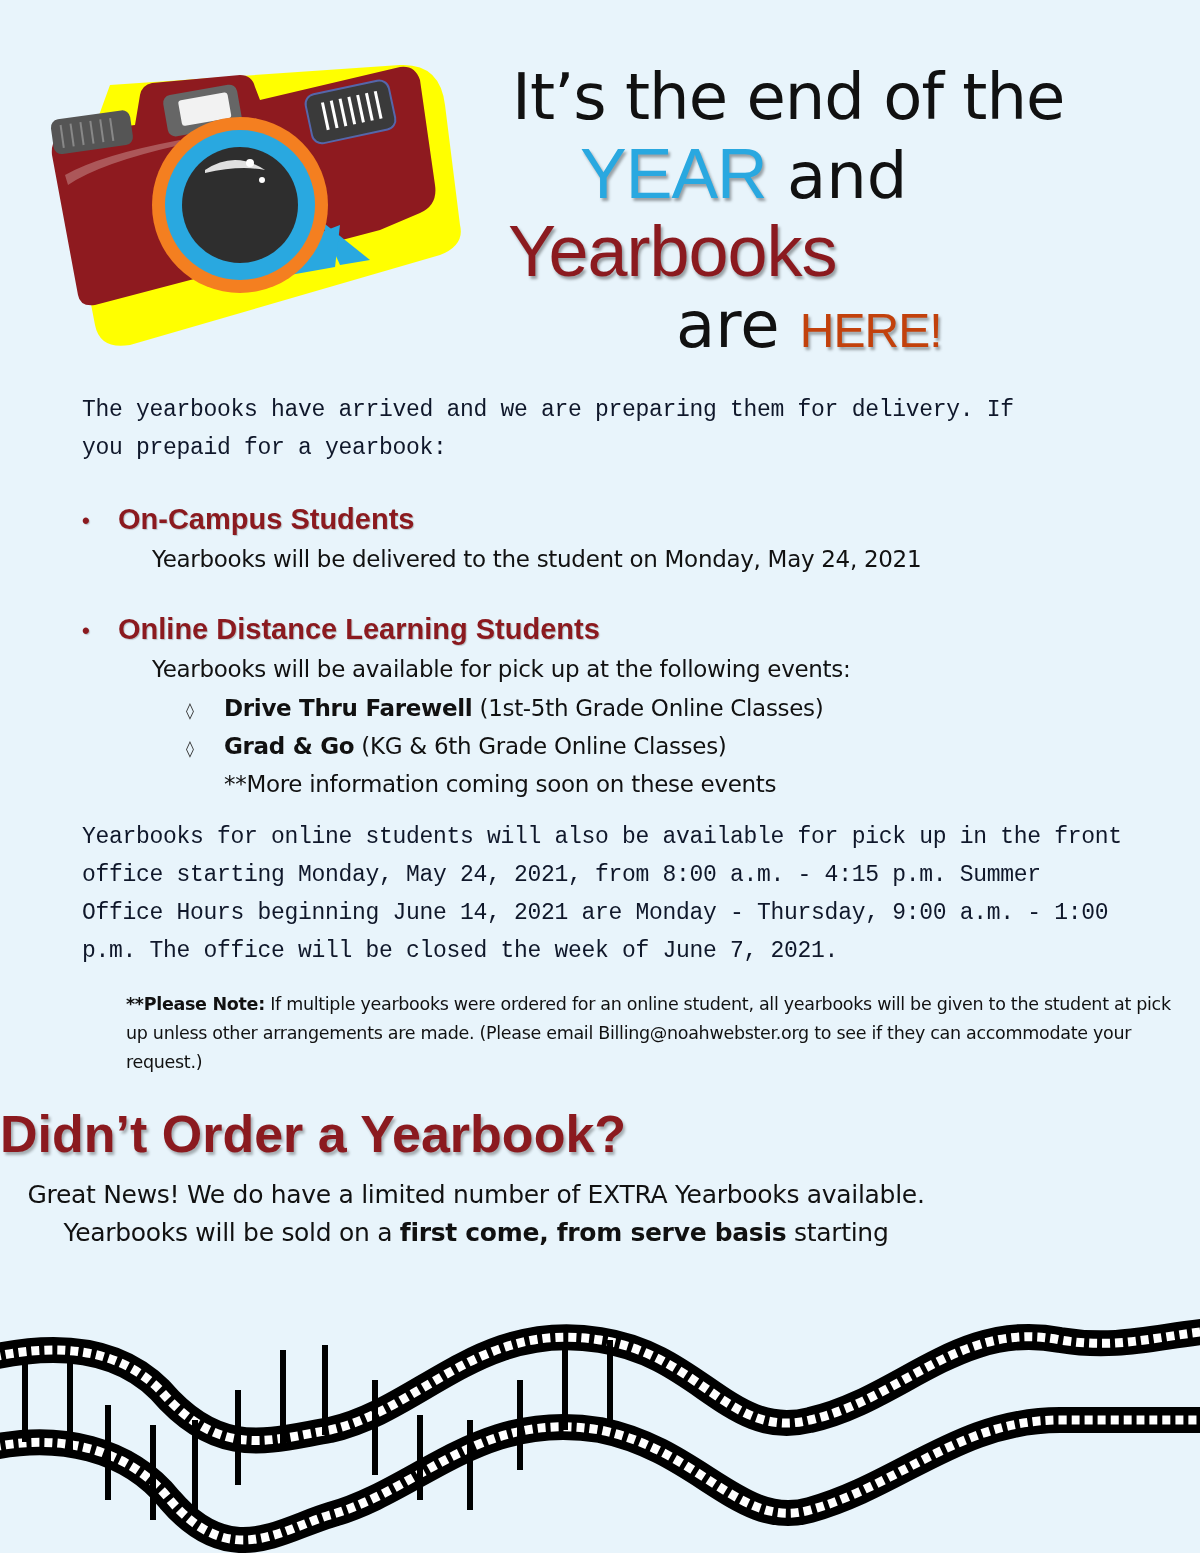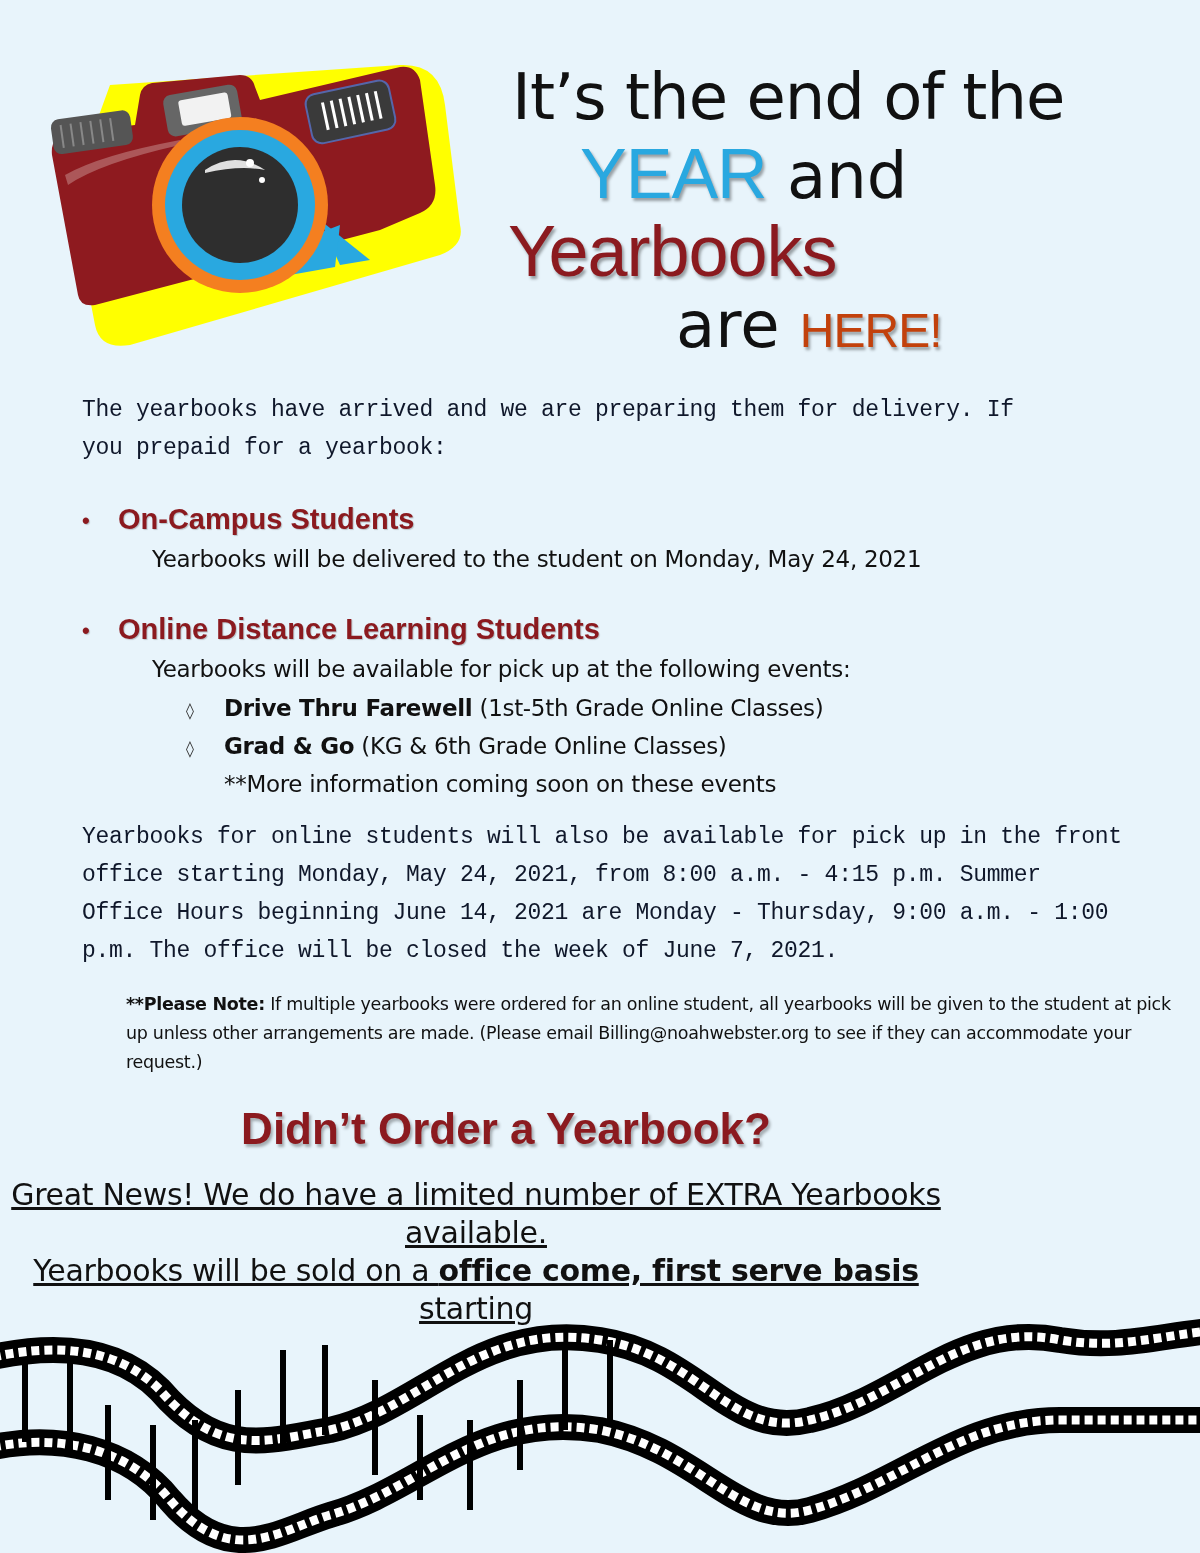--- a/index.html
+++ b/index.html
@@ -36,22 +36,22 @@
     .s2 { top: 650px; }
     .ev { position: absolute; left: 186px; font-family: "DejaVu Sans", sans-serif; font-size: 23px; line-height: 38px; letter-spacing: -0.3px; white-space: nowrap; }
     .ev .dia { display: inline-block; width: 38px; font-size: 16px; color: #333; }
     .ev b { font-weight: bold; }
     .e1 { top: 689px; }
     .e2 { top: 727px; }
     .e3 { top: 765px; left: 224px; }
     .para2 { top: 818px; width: 1050px; }
     .note { position: absolute; left: 82px; top: 990px; width: 1050px; font-family: "DejaVu Sans", sans-serif; font-size: 17.5px; line-height: 29px; letter-spacing: -0.3px; color: #111; margin-left: 44px; }
     .note b { font-weight: bold; }
-    .didnt { position: absolute; left: 0; top: 1104px; width: 1012px; text-align: center; font-family: "Liberation Sans", sans-serif; font-weight: bold; font-size: 44px; color: #8b1a1f; text-shadow: 2px 3px 3px rgba(0,0,0,0.3); }
-    .great { position: absolute; left: 0; top: 1176px; width: 952px; text-align: center; font-family: "DejaVu Sans", sans-serif; font-size: 30px; line-height: 38px; letter-spacing: -0.3px; text-decoration: underline; }
+    .didnt { position: absolute; left: 0; top: 1104px; width: 1012px; font-family: "Liberation Sans", sans-serif; font-weight: bold; font-size: 52px; color: #8b1a1f; text-shadow: 2px 3px 3px rgba(0,0,0,0.3); }
+    .great { position: absolute; left: 0; top: 1176px; width: 952px; text-align: center; font-family: "DejaVu Sans", sans-serif; font-size: 25px; line-height: 38px; letter-spacing: -0.3px; }
     .great b { font-weight: bold; }
     .film { position: absolute; left: 0; top: 1310px; width: 1200px; height: 243px; }
   </style>
 </head>
 <body>
 
 <svg class="camera" viewBox="0 0 430 310">
 
   <path d="M70 40 L360 20 Q400 18 405 60 L420 180 Q425 200 400 210 L90 300 Q60 305 55 280 L30 150 Z" fill="#ffff00"></path>
 
@@ -127,21 +127,21 @@
 
 <div class="body-text para2">Yearbooks for online students will also be available for pick up in the front office starting Monday, May 24, 2021, from 8:00 a.m. - 4:15 p.m. Summer Office Hours beginning June 14, 2021 are Monday - Thursday, 9:00 a.m. - 1:00 p.m.  The office will be closed the week of June 7, 2021.</div>
 
 <div class="note">
   <b>**Please Note:</b><span> If multiple yearbooks were ordered for an online student, all yearbooks will be given to the student at pick up unless other arrangements are made. (Please email Billing@noahwebster.org to see if they can accommodate your request.)</span>
 </div>
 
 <div class="didnt">Didn’t Order a Yearbook?</div>
 <div class="great">
   <div>Great News! We do have a limited number of EXTRA Yearbooks available.</div>
-  <div><span>Yearbooks will be sold on a </span><b>office come, first serve basis</b><span> starting</span></div>
+  <div><span>Yearbooks will be sold on a </span><b>first come, from serve basis</b><span> starting</span></div>
 </div>
 
 <svg class="film" viewBox="0 0 1200 243">
   <defs>
     <path id="topEdge" d="M-20 50 C60 30 120 40 160 80 C220 150 270 130 330 120 C420 100 480 10 600 30 C700 45 730 130 810 110 C900 90 960 10 1060 30 C1120 40 1160 25 1220 20"></path>
     <path id="botEdge" d="M-20 140 C60 120 130 140 170 190 C230 260 280 220 330 205 C420 180 480 100 600 120 C700 140 740 220 810 200 C900 175 960 110 1060 110 C1120 110 1160 110 1220 110"></path>
   </defs>
 
   <path d="M-20 50 C60 30 120 40 160 80 C220 150 270 130 330 120 C420 100 480 10 600 30 C700 45 730 130 810 110 C900 90 960 10 1060 30 C1120 40 1160 25 1220 20 L1220 110 C1160 110 1120 110 1060 110 C960 110 900 175 810 200 C740 220 700 140 600 120 C480 100 420 180 330 205 C280 220 230 260 170 190 C130 140 60 120 -20 140 Z" fill="#e8f4fb"></path>
 

